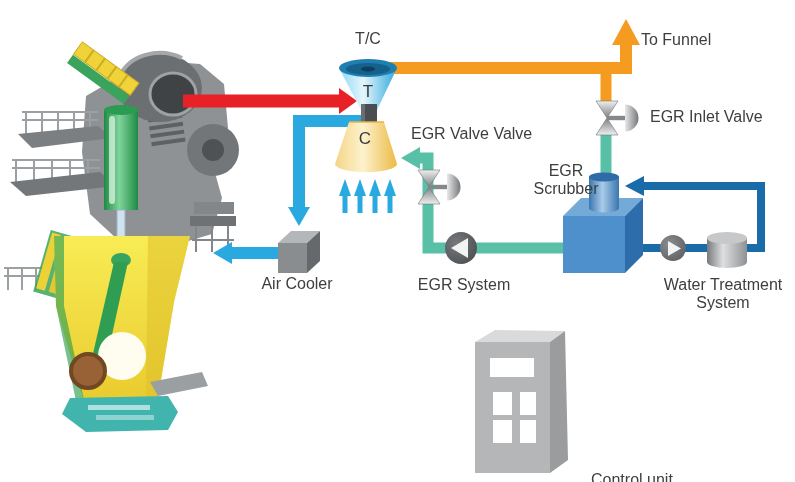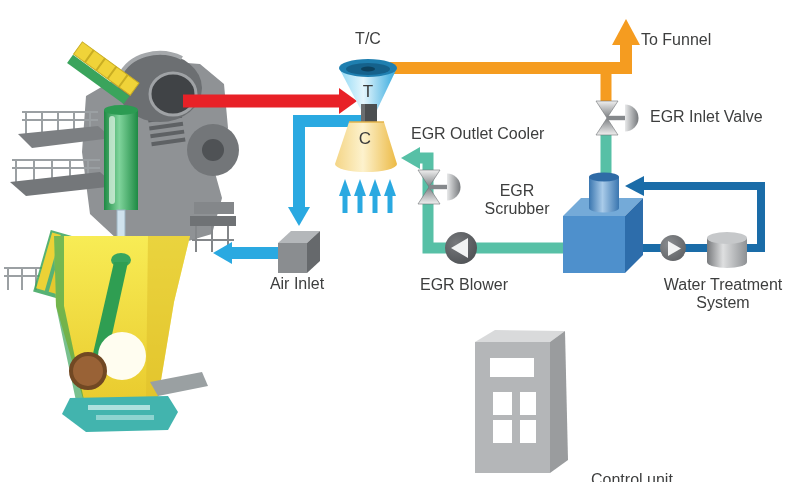--- a/index.html
+++ b/index.html
@@ -263,20 +263,20 @@
     <rect x="493" y="420" width="19" height="23" fill="#ffffff"></rect>
     <rect x="520" y="420" width="16" height="23" fill="#ffffff"></rect>
   </g>
 </svg>
 
 <div class="lbl center" style="left:338px;top:30px;width:60px;">T/C</div>
 <div class="letter" style="left:354px;top:82px;width:28px;">T</div>
 <div class="letter" style="left:351px;top:129px;width:28px;">C</div>
 <div class="lbl" style="left:641px;top:31px;">To Funnel</div>
 <div class="lbl" style="left:650px;top:108px;text-align:right;">EGR Inlet Valve</div>
-<div class="lbl" style="left:411px;top:125px;">EGR Outlet Cooler</div>
-<div class="lbl center" style="left:477px;top:162px;width:80px;margin-top:20px;">EGR Scrubber</div>
-<div class="lbl center" style="left:249px;top:275px;width:96px;">Air Inlet</div>
-<div class="lbl center" style="left:413px;top:276px;width:102px;">EGR Blower</div>
+<div class="lbl" style="left:411px;top:125px;">EGR Valve Valve</div>
+<div class="lbl center" style="left:526px;top:162px;width:80px;">EGR Scrubber</div>
+<div class="lbl center" style="left:249px;top:275px;width:96px;">Air Cooler</div>
+<div class="lbl center" style="left:413px;top:276px;width:102px;">EGR System</div>
 <div class="lbl center" style="left:662px;top:276px;width:122px;">Water Treatment System</div>
 <div class="lbl" style="left:591px;top:451px;margin-top:20px;">Control unit</div>
 
 </div>
 
 </body></html>

